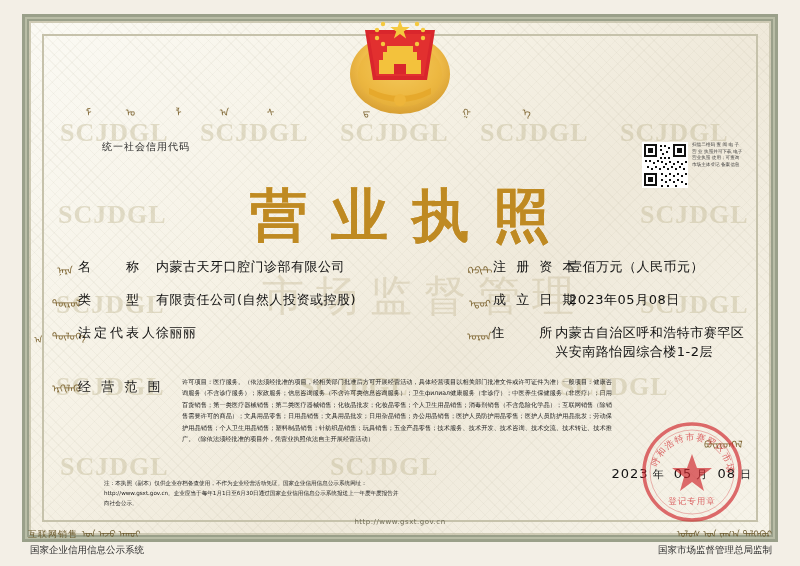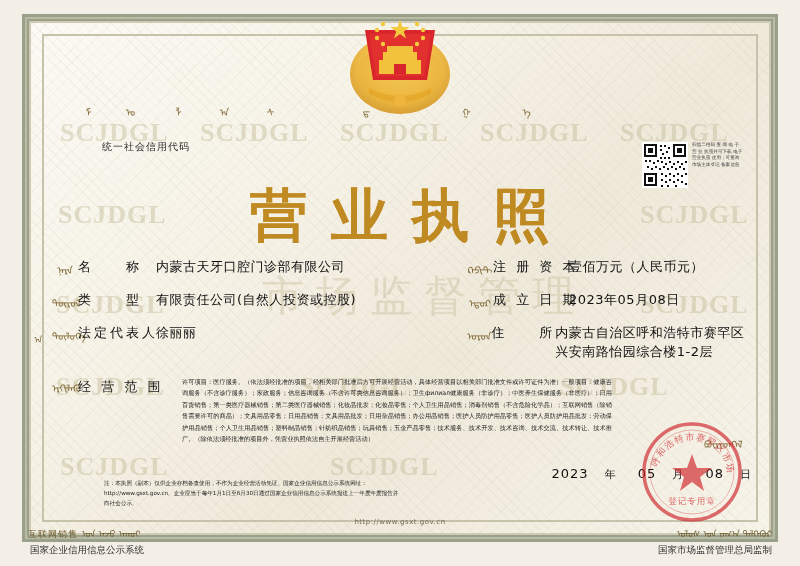--- a/index.html
+++ b/index.html
@@ -247,21 +247,21 @@
   }
   .date-line {
     position: absolute;
     right: 48px;
     top: 466px;
     z-index: 7;
     font-size: 13px;
     color: #111;
     letter-spacing: 1px;
   }
-  .date-line span.num { margin: 0 16px; }
+  .date-line span.num { margin: 0 4px; }
   .date-line span.unit { font-size: 11px; color: #222; }
   
   .seal {
     position: absolute;
     right: 56px;
     top: 420px;
     width: 104px;
     height: 104px;
     z-index: 8;
     opacity: 0.78;

